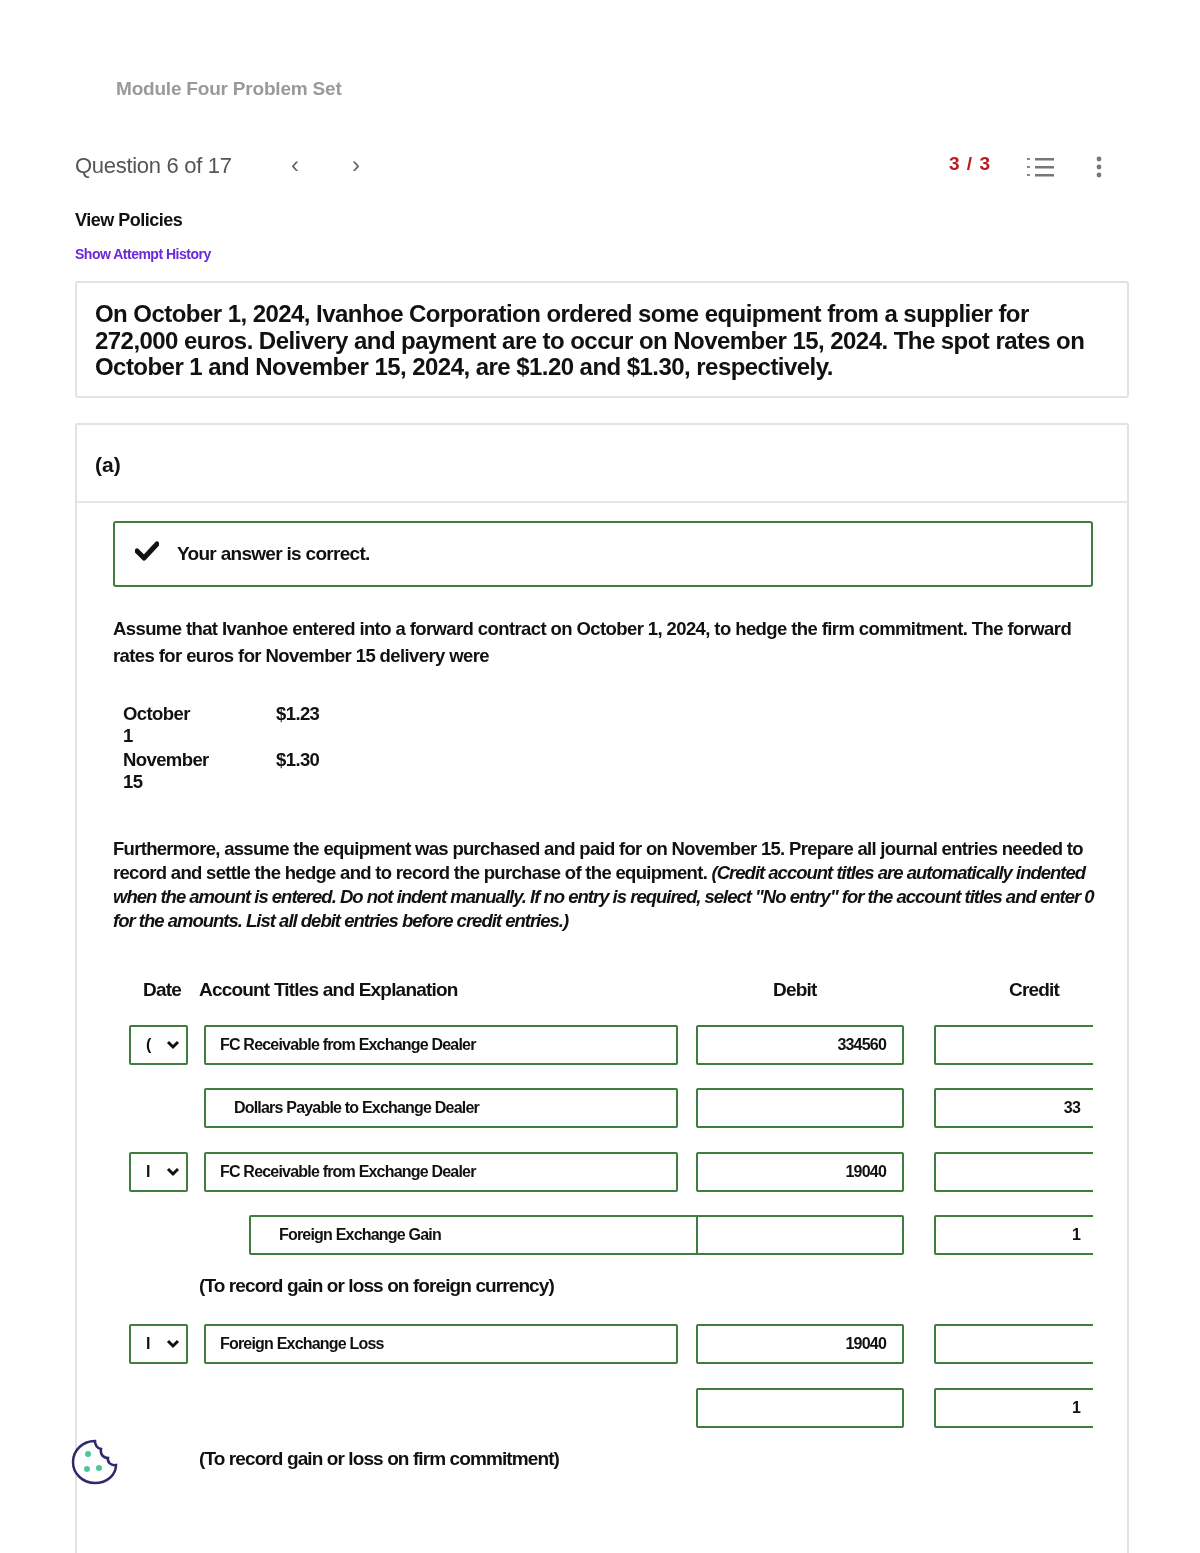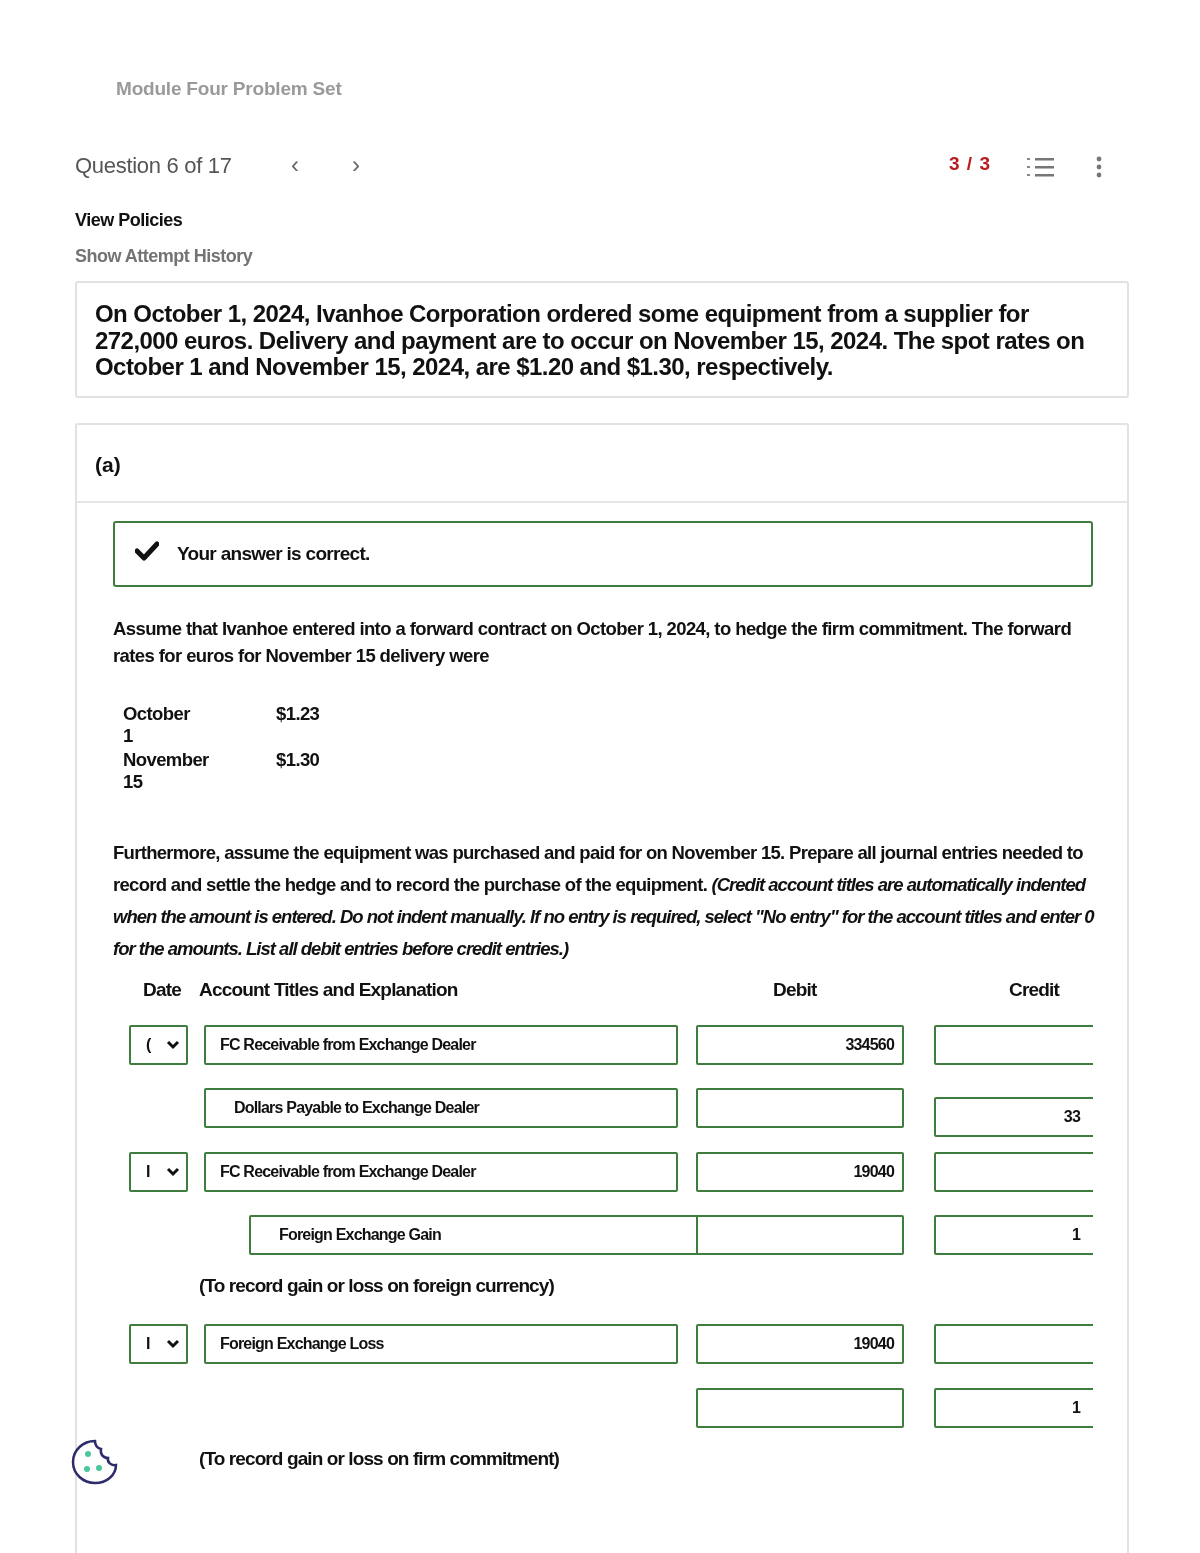--- a/index.html
+++ b/index.html
@@ -11,54 +11,54 @@
     .qbar { position: absolute; left: 75px; top: 150px; width: 1050px; height: 34px; }
     .qtitle { position: absolute; left: 0; top: 3px; font-size: 22px; color: #555; letter-spacing: -0.3px; }
     .nav-prev, .nav-next { position: absolute; top: 0; width: 30px; height: 32px; font-size: 24px; color: #666; text-align: center; line-height: 30px; cursor: pointer; }
     .nav-prev { left: 205px; }
     .nav-next { left: 266px; }
     .score { position: absolute; left: 874px; top: 3px; font-size: 19px; font-weight: bold; color: #b91c1c; letter-spacing: 1px; }
     .list-icon { position: absolute; left: 952px; top: 6px; width: 28px; height: 22px; cursor: pointer; }
     .more-icon { position: absolute; left: 1016px; top: 4px; width: 16px; height: 26px; cursor: pointer; }
 
     .link-policies { position: absolute; left: 75px; top: 210px; font-size: 18px; font-weight: bold; color: #111; letter-spacing: -0.5px; cursor: pointer; }
-    .link-history { position: absolute; left: 75px; top: 246px; font-size: 18px; font-weight: bold; color: #737373; letter-spacing: -0.5px; cursor: pointer; }
+    .link-history { position: absolute; left: 75px; top: 246px; font-size: 14px; font-weight: bold; color: #6d28d9; letter-spacing: -0.5px; cursor: pointer; }
 
     .problem-box { position: absolute; left: 75px; top: 281px; width: 1054px; height: 117px; border: 2px solid #e2e2e2; border-radius: 3px; padding: 18px 18px; font-size: 24px; font-weight: bold; line-height: 26.5px; letter-spacing: -0.55px; }
 
     .part-card { position: absolute; left: 75px; top: 423px; width: 1054px; height: 1140px; border: 2px solid #e2e2e2; border-bottom: none; border-radius: 3px 3px 0 0; }
     .part-head { height: 78px; border-bottom: 2px solid #e6e6e6; padding: 28px 18px; font-size: 21px; font-weight: bold; }
 
     .correct-box { position: absolute; left: 36px; top: 96px; width: 980px; height: 66px; border: 2px solid #3f7d3f; border-radius: 3px; }
     .check-icon { position: absolute; left: 20px; top: 17px; width: 24px; height: 22px; }
     .correct-text { position: absolute; left: 62px; top: 20px; font-size: 19px; font-weight: bold; letter-spacing: -0.7px; }
 
     .para1 { position: absolute; left: 36px; top: 190px; width: 960px; font-size: 18.5px; font-weight: bold; line-height: 27px; letter-spacing: -0.6px; }
 
     .rates { position: absolute; left: 46px; top: 278px; }
     .rate-row { position: relative; height: 46px; font-size: 18.5px; font-weight: bold; letter-spacing: -0.6px; }
     .rate-date { position: absolute; left: 0; top: 0; }
     .rate-val { position: absolute; left: 153px; top: 0; }
 
-    .para2 { position: absolute; left: 36px; top: 412px; width: 990px; font-size: 18.5px; font-weight: bold; line-height: 32px; letter-spacing: -0.7px; }
+    .para2 { position: absolute; left: 36px; top: 412px; width: 990px; font-size: 18.5px; font-weight: bold; line-height: 24px; letter-spacing: -0.7px; }
     .para2 i { font-style: italic; letter-spacing: -1px; }
 
     .jtable { position: absolute; left: 36px; top: 554px; width: 980px; height: 560px; overflow: hidden; }
     .jh { position: absolute; top: 0; font-size: 19px; font-weight: bold; letter-spacing: -0.8px; }
     .jh-date { left: 30px; }
     .jh-acct { left: 86px; }
     .jh-debit { left: 660px; }
     .jh-credit { left: 896px; }
 
     .fld { position: absolute; height: 40px; border: 2px solid #3f7d3f; border-radius: 2px; background: #fff; font-size: 16px; font-weight: bold; letter-spacing: -0.8px; line-height: 36px; }
     .date-sel { width: 59px; padding-left: 15px; }
     .date-sel .chev { position: absolute; right: 6px; top: 13px; width: 14px; height: 10px; }
     .acct { left: 91px; width: 474px; padding-left: 14px; }
     .acct.indent { padding-left: 28px; }
-    .debit { left: 583px; width: 208px; text-align: right; padding-right: 8px; }
+    .debit { left: 583px; width: 208px; text-align: right; padding-right: 16px; }
     .credit { left: 821px; width: 200px; text-align: right; padding-right: 52px; }
 
     .memo { position: absolute; left: 86px; font-size: 19px; letter-spacing: -0.9px; font-weight: bold; }
 
     .cookie-icon { position: absolute; left: 69px; top: 1437px; width: 52px; height: 50px; cursor: pointer; }
   </style>
 </head>
 <body>
 
 <div class="module-title">Module Four Problem Set</div>
@@ -127,21 +127,21 @@
       <svg class="chev" viewBox="0 0 14 10">
           <path d="M2 2 L7 7 L12 2" stroke="#111" stroke-width="3" fill="none"></path>
         </svg>
     </div>
     <div class="fld acct" style="top:46px;">FC Receivable from Exchange Dealer</div>
     <div class="fld debit" style="top:46px;">334560</div>
     <div class="fld credit" style="top:46px;"></div>
 
     <div class="fld acct indent" style="top:109px;">Dollars Payable to Exchange Dealer</div>
     <div class="fld debit" style="top:109px;"></div>
-    <div class="fld credit" style="top:118px;">33</div>
+    <div class="fld credit" style="top:109px;">33</div>
 
     <div class="fld date-sel" style="left:16px; top:173px;">
       <span>I</span>
       <svg class="chev" viewBox="0 0 14 10">
           <path d="M2 2 L7 7 L12 2" stroke="#111" stroke-width="3" fill="none"></path>
         </svg>
     </div>
     <div class="fld acct" style="top:173px;">FC Receivable from Exchange Dealer</div>
     <div class="fld debit" style="top:173px;">19040</div>
     <div class="fld credit" style="top:173px;"></div>

